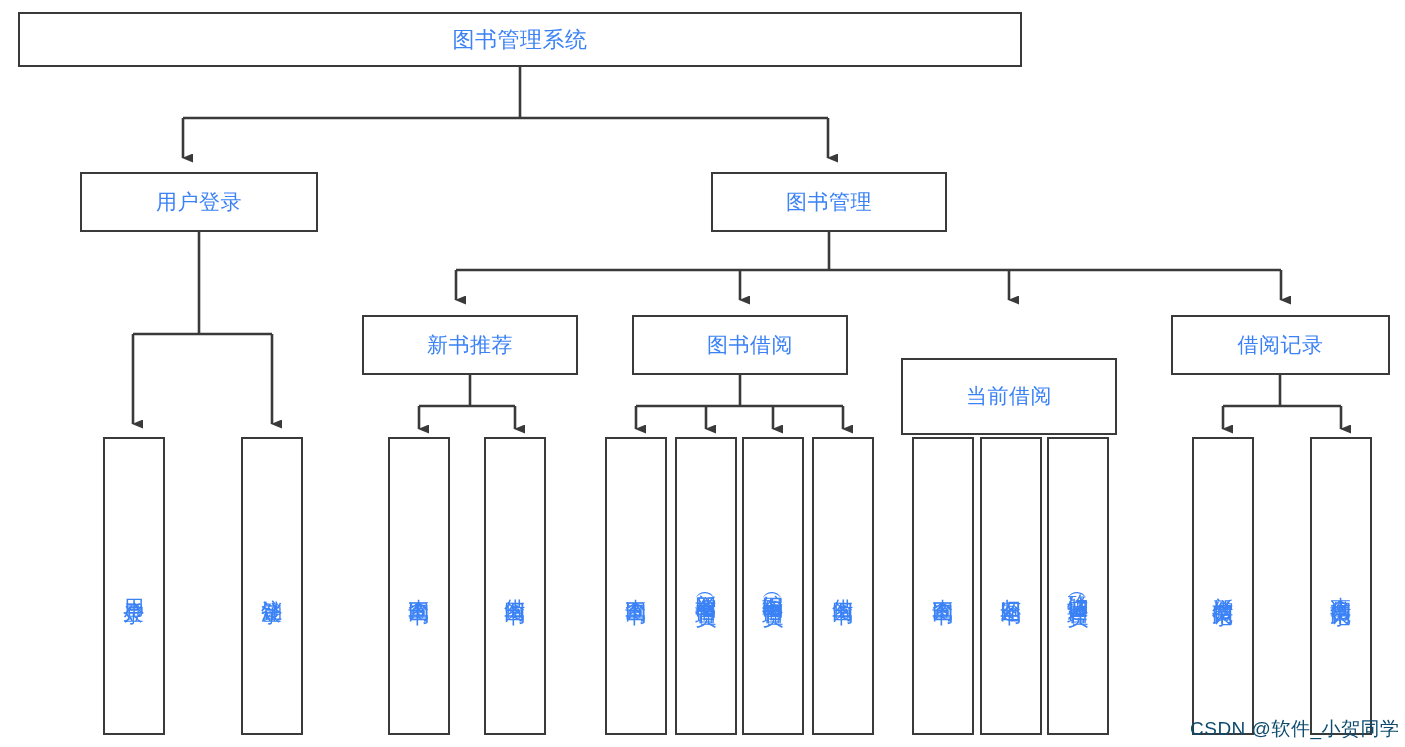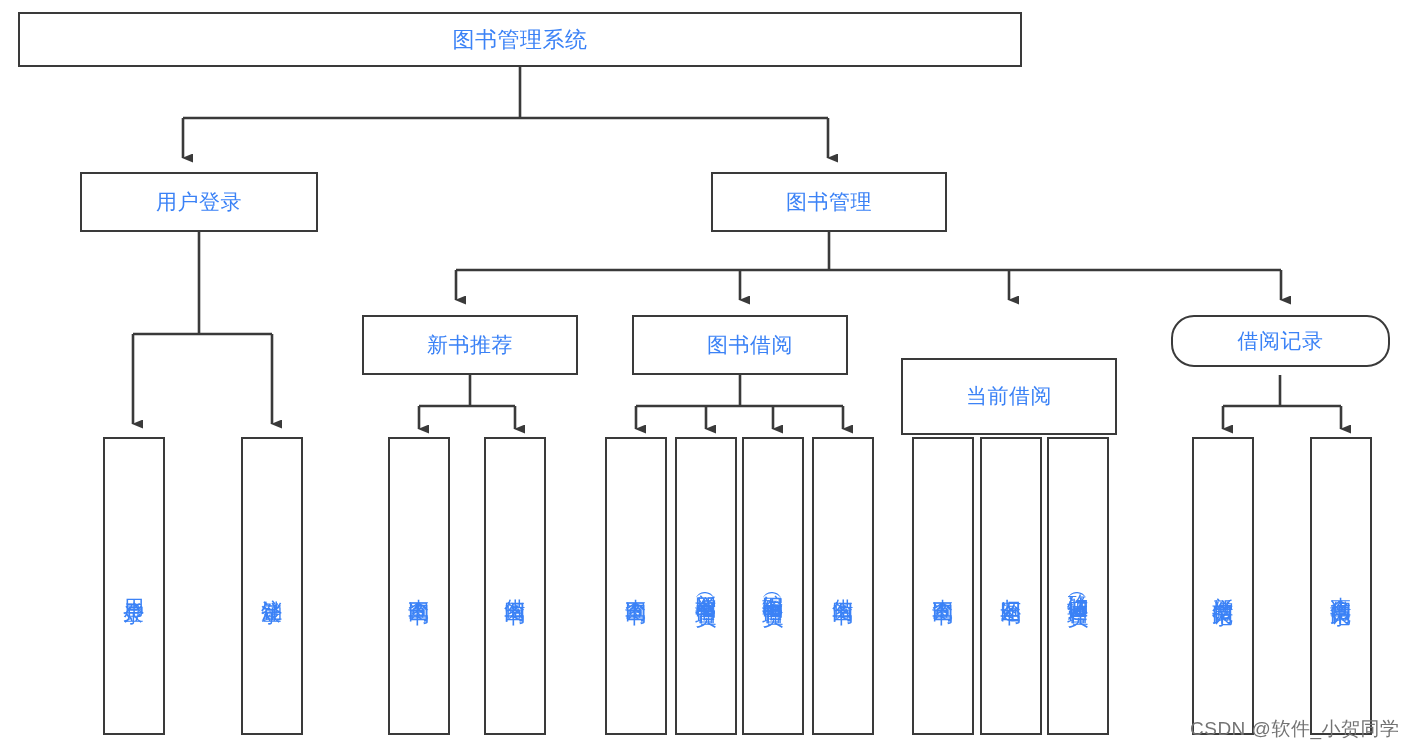--- a/index.html
+++ b/index.html
@@ -54,21 +54,21 @@
   .node.vert .label {
     writing-mode: vertical-rl;
     text-orientation: upright;
     font-size: 21px;
     line-height: 1.32;
     letter-spacing: 2px;
     white-space: nowrap;
   }
   .watermark {
     position: absolute;
-    color: #737373;
+    color: #0c4a6e;
     font-size: 19px;
     white-space: nowrap;
     letter-spacing: 0.5px;
     user-select: none;
   }
 </style>
 </head>
 <body>
 
 <div id="diagram-root">
@@ -136,21 +136,21 @@
 
   <div class="node horiz" style="left:711px; top:172px; width:236px; height:60px;">
     <span class="label">图书管理</span>
   </div>
   <div class="node horiz" style="left:632px; top:315px; width:216px; height:60px;padding-left:20px;">
     <span class="label">图书借阅</span>
   </div>
   <div class="node horiz" style="left:901px; top:326px; width:216px; height:77px;margin-top:32px;">
     <span class="label">当前借阅</span>
   </div>
-  <div class="node horiz" style="left:1171px; top:315px; width:219px; height:52px;border-radius:23px;">
+  <div class="node horiz" style="left:1171px; top:315px; width:219px; height:60px;">
     <span class="label">借阅记录</span>
   </div>
 
   <div class="node vert" style="left:103px; top:437px; width:62px; height:298px;">
     <span class="label">用户登录</span>
   </div>
   <div class="node vert" style="left:241px; top:437px; width:62px; height:298px;">
     <span class="label">注销登录</span>
   </div>
 

